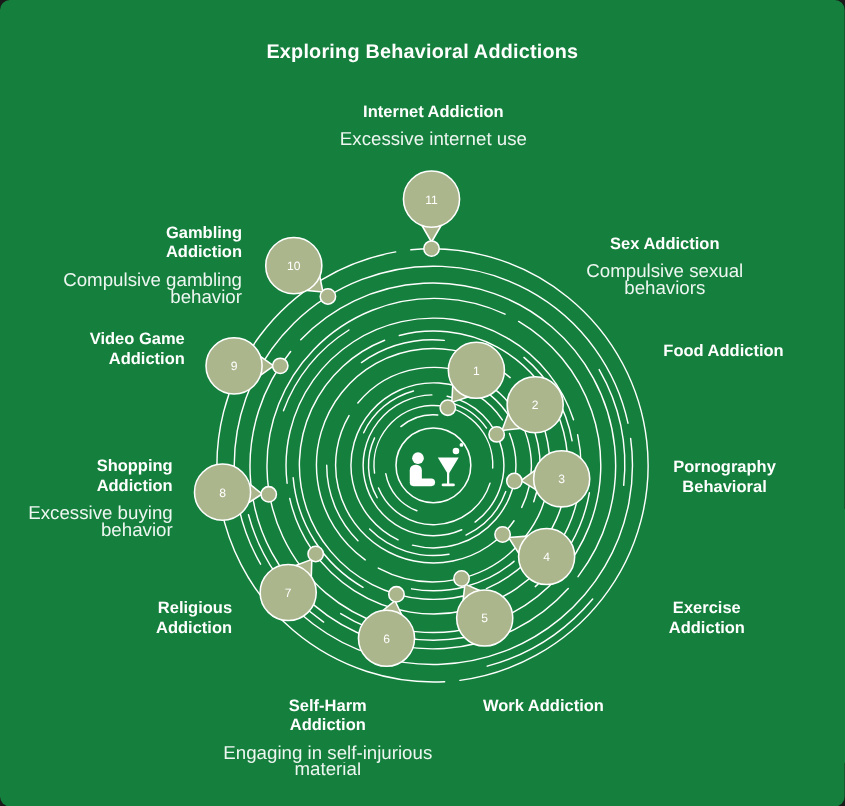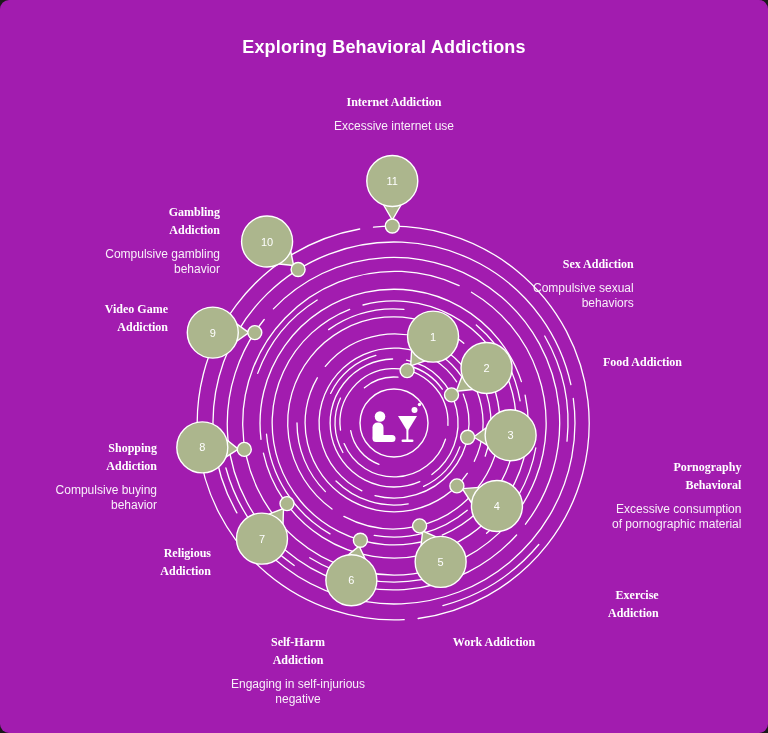--- a/index.html
+++ b/index.html
@@ -10,34 +10,34 @@
     -webkit-font-smoothing:antialiased;
   }
   #page-title{
     position:absolute;top:37px;left:0;width:100%;
     text-align:center;color:#fff;font-size:18px;font-weight:bold;
     letter-spacing:.2px;
   }
   #spiral-svg{position:absolute;left:0;top:0;}
   .item-label{position:absolute;color:#fff;}
   .item-label .item-title{
-    font-weight:bold;font-size:12px;line-height:18px;white-space:pre-line;font-family:Liberation Serif, serif;
+    font-weight:bold;font-size:15px;line-height:18px;white-space:pre-line;
   }
   .item-label .item-desc{
-    font-size:12px;line-height:15px;margin-top:8px;white-space:pre-line;
+    font-size:17px;line-height:15px;margin-top:8px;white-space:pre-line;
     color:rgba(255,255,255,.93);
   }
-  .pos-l{text-align:right;margin-top:42px;}
+  .pos-l{text-align:center;}
   .pos-r{text-align:right;}
   .pos-c{text-align:center;transform:translateX(-50%);}
 </style>
 </head>
 <body>
 
-<div id="stage" style="background: #a21caf;">
+<div id="stage" style="background: #15803d;">
 
   <div id="page-title">Exploring Behavioral Addictions</div>
 
   <svg id="spiral-svg" width="768" height="733" viewBox="0 0 768 733">
     <g id="layer-rings">
         <path d="M 445.5 439.2 A 54 54 0 0 1 344.1 443.6" fill="none" stroke="#ffffff" stroke-width="1.3" stroke-linecap="round"></path>
         <path d="M 340.5 430.1 A 54 54 0 1 1 447.9 425.4" fill="none" stroke="#ffffff" stroke-width="1.3" stroke-linecap="round"></path>
         <path d="M 406.5 360.2 A 64 64 0 0 1 431.9 474.6" fill="none" stroke="#ffffff" stroke-width="1.3" stroke-linecap="round"></path>
         <path d="M 419.8 481.6 A 64 64 0 1 1 392.6 359.0" fill="none" stroke="#ffffff" stroke-width="1.3" stroke-linecap="round"></path>
         <path d="M 463.2 394.1 A 75 75 0 0 1 375.0 495.6" fill="none" stroke="#ffffff" stroke-width="1.3" stroke-linecap="round"></path>
@@ -167,44 +167,42 @@
         <div class="item-title">Sex Addiction</div>
         <div class="item-desc">Compulsive sexual
 behaviors</div>
       </div>
       <div class="item-label pos-l" style="left: 603px; top: 311px;">
         <div class="item-title">Food Addiction</div>
       </div>
       <div class="item-label pos-l" style="left: 612px; top: 416px;">
         <div class="item-title">Pornography
 Behavioral</div>
-        <div class="item-desc">Excessive consumption
-of pornographic material</div>
       </div>
       <div class="item-label pos-l" style="left: 608px; top: 544px;">
         <div class="item-title">Exercise
 Addiction</div>
       </div>
       <div class="item-label pos-c" style="left: 494px; top: 633px;">
         <div class="item-title">Work Addiction</div>
       </div>
       <div class="item-label pos-c" style="left: 298px; top: 633px;">
         <div class="item-title">Self-Harm
 Addiction</div>
         <div class="item-desc">Engaging in self-injurious
-negative</div>
+material</div>
       </div>
       <div class="item-label pos-r" style="right: 557px; top: 544px;">
         <div class="item-title">Religious
 Addiction</div>
       </div>
-      <div class="item-label pos-r" style="right: 611px; top: 415px; margin-top: 24px;">
+      <div class="item-label pos-r" style="right: 611px; top: 415px;">
         <div class="item-title">Shopping
 Addiction</div>
-        <div class="item-desc">Compulsive buying
+        <div class="item-desc">Excessive buying
 behavior</div>
       </div>
       <div class="item-label pos-r" style="right: 600px; top: 300px;">
         <div class="item-title">Video Game
 Addiction</div>
       </div>
       <div class="item-label pos-r" style="right: 548px; top: 203px;">
         <div class="item-title">Gambling
 Addiction</div>
         <div class="item-desc">Compulsive gambling

